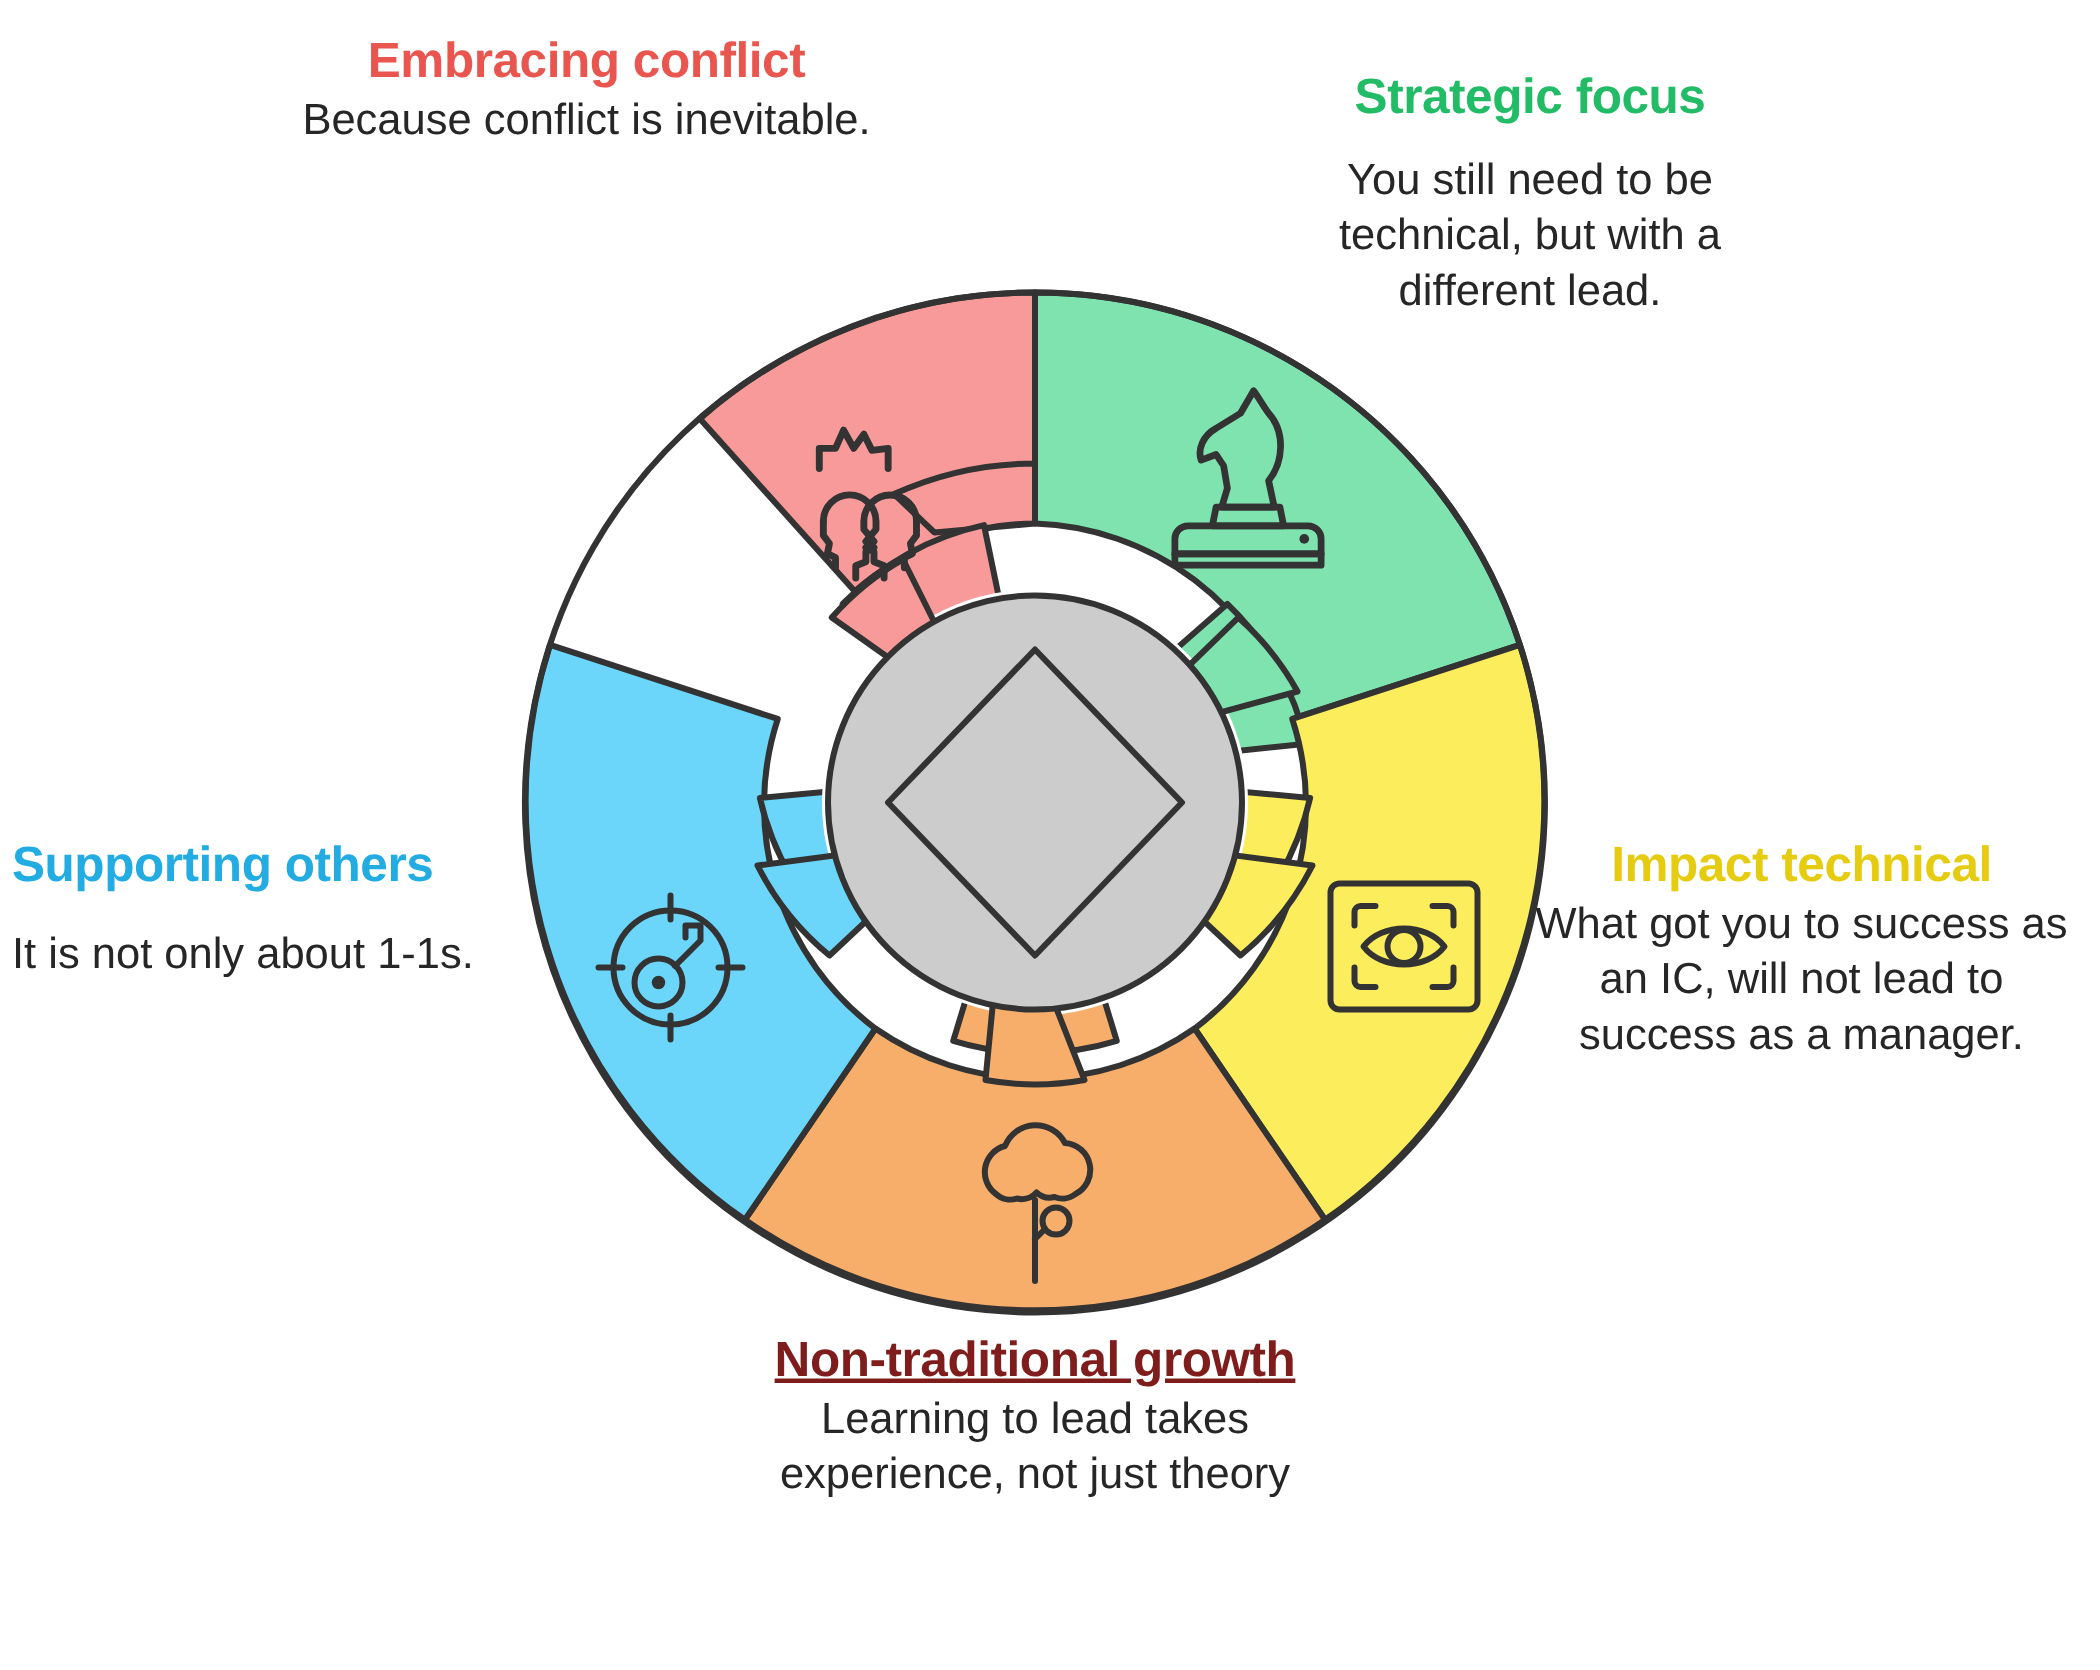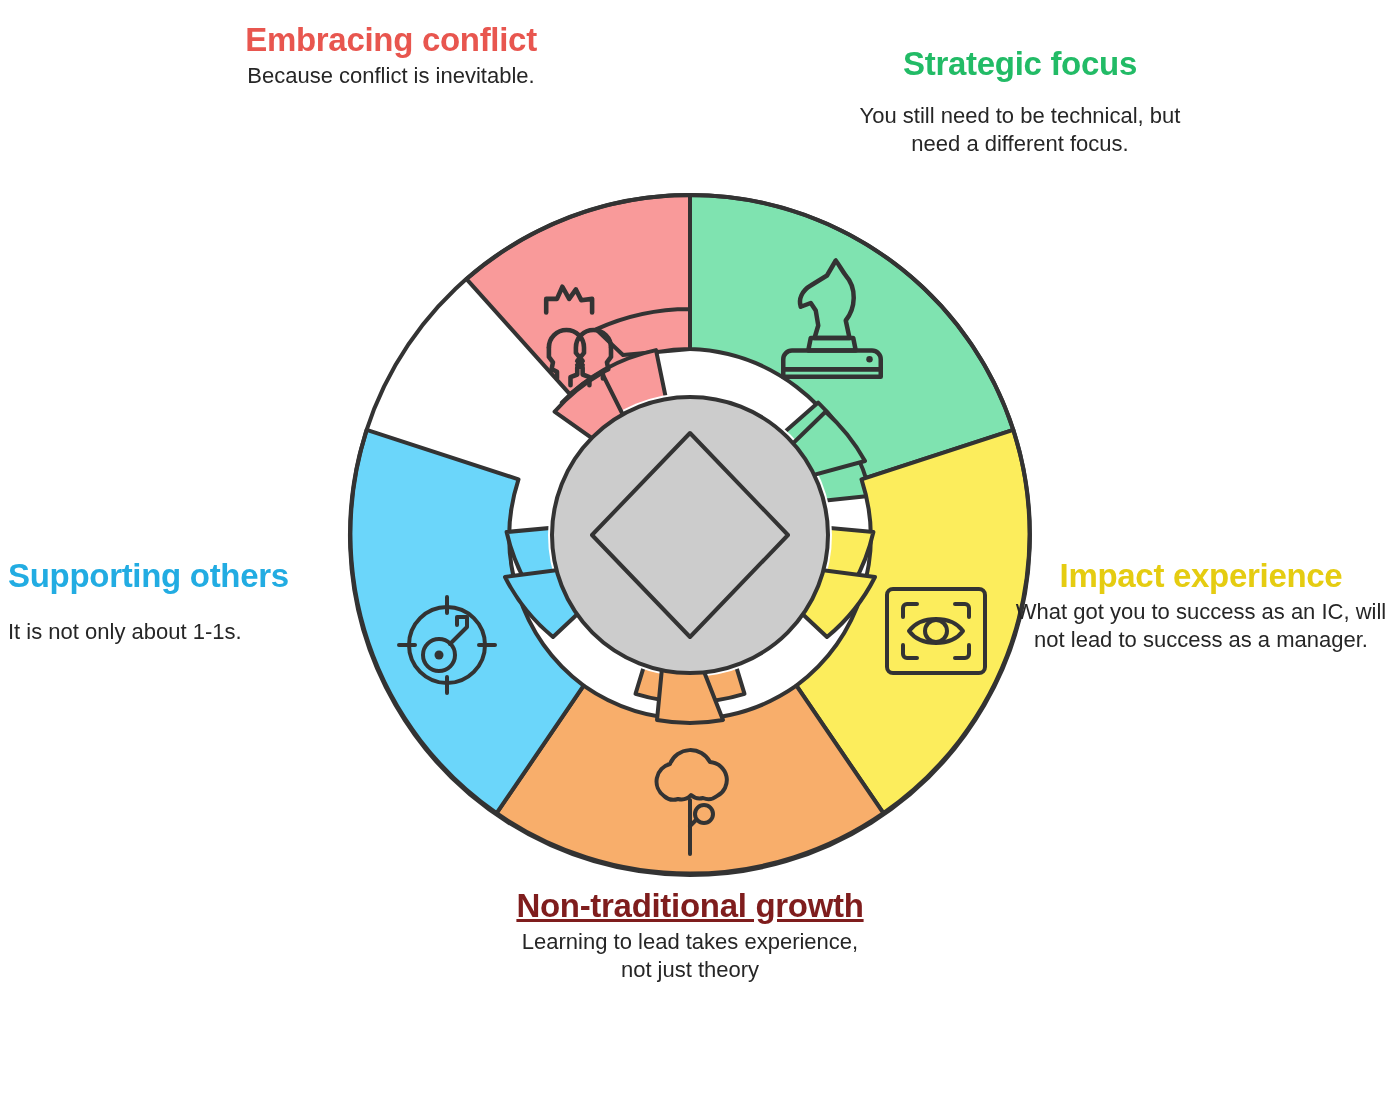--- a/index.html
+++ b/index.html
@@ -33,21 +33,21 @@
     box-sizing: border-box;
   }
   .callout .c-title {
     font-weight: bold;
     font-size: 33px;
     line-height: 1.22;
     margin: 0 0 2px 0;
     letter-spacing: -0.3px;
   }
   .callout .c-desc {
-    font-size: 22px;
+    font-size: 29px;
     line-height: 1.27;
     margin: 0;
     color: #262626;
   }
 
   
   #callout-embracing-conflict {
     left: 196px; top: 20px; width: 390px; text-align: center;
   }
   #callout-strategic-focus {
@@ -227,25 +227,25 @@
     </svg>
   </div>
 
   <div class="callout" id="callout-embracing-conflict">
     <div class="c-title" style="color:#e8564f;">Embracing conflict</div>
     <div class="c-desc">Because conflict is inevitable.</div>
   </div>
 
   <div class="callout" id="callout-strategic-focus">
     <div class="c-title" style="color:#22bb66;">Strategic focus</div>
-    <div class="c-desc">You still need to be technical, but need a different focus.</div>
+    <div class="c-desc">You still need to be technical, but with a different lead.</div>
   </div>
 
   <div class="callout" id="callout-impact-ambiguity">
-    <div class="c-title" style="color:#e5cc11;">Impact experience</div>
+    <div class="c-title" style="color:#e5cc11;">Impact technical</div>
     <div class="c-desc">What got you to success as an IC, will not lead to success as a manager.</div>
   </div>
 
   <div class="callout" id="callout-non-traditional-growth">
     <div class="c-title" style="color:#7f1d1d;text-decoration:underline;">Non-traditional growth</div>
     <div class="c-desc">Learning to lead takes experience, not just theory</div>
   </div>
 
   <div class="callout" id="callout-supporting-others">
     <div class="c-title" style="color:#22ace2;">Supporting others</div>

